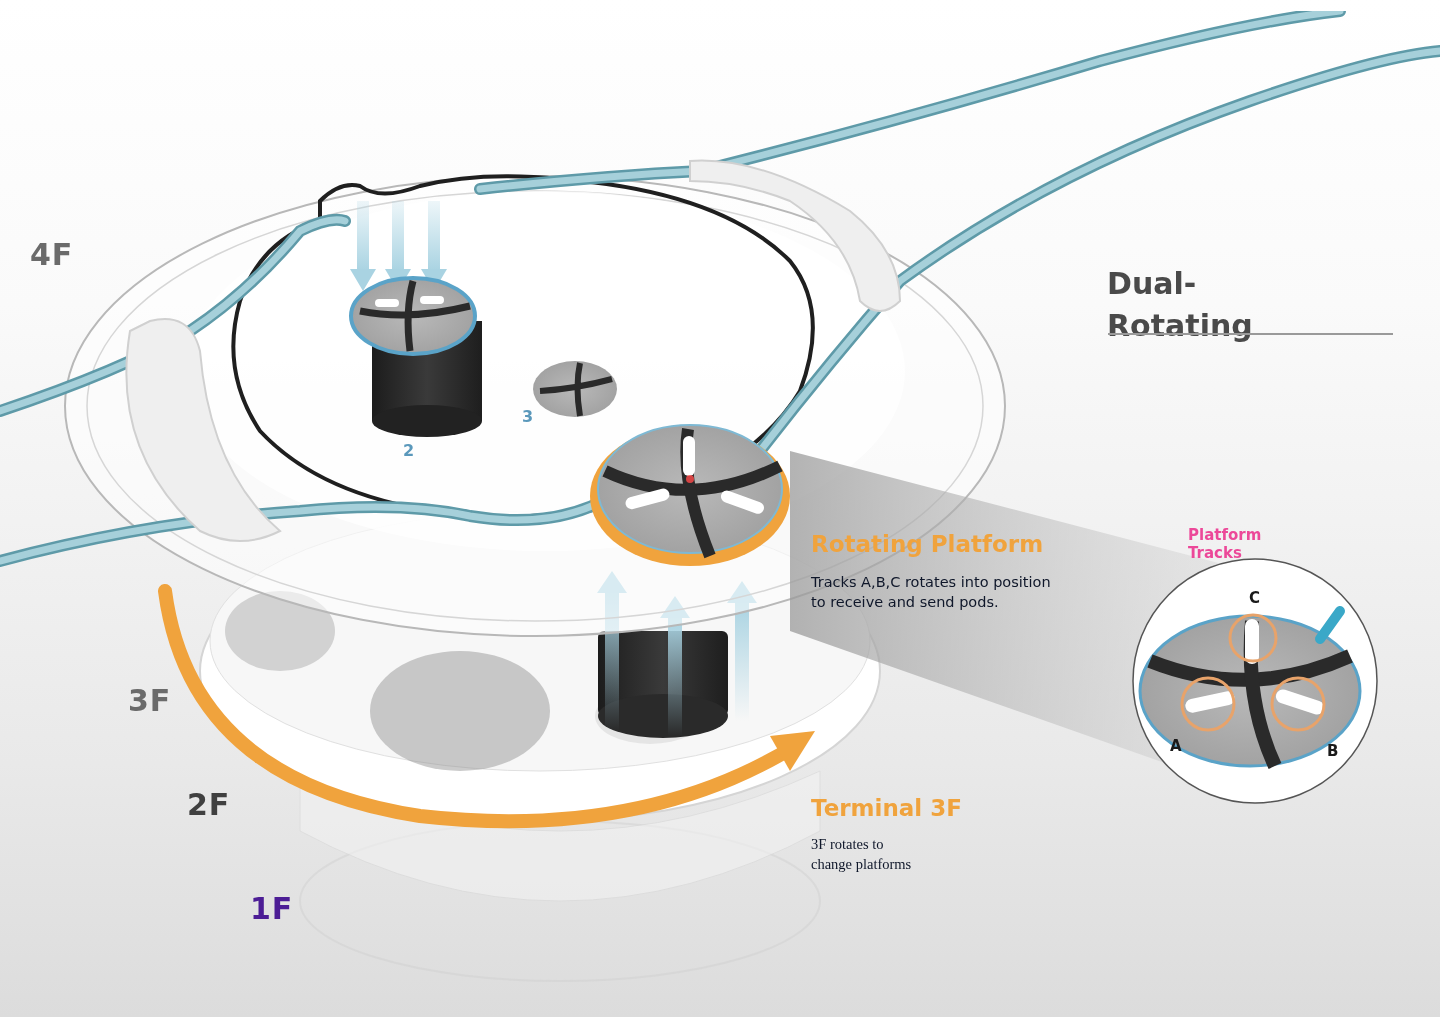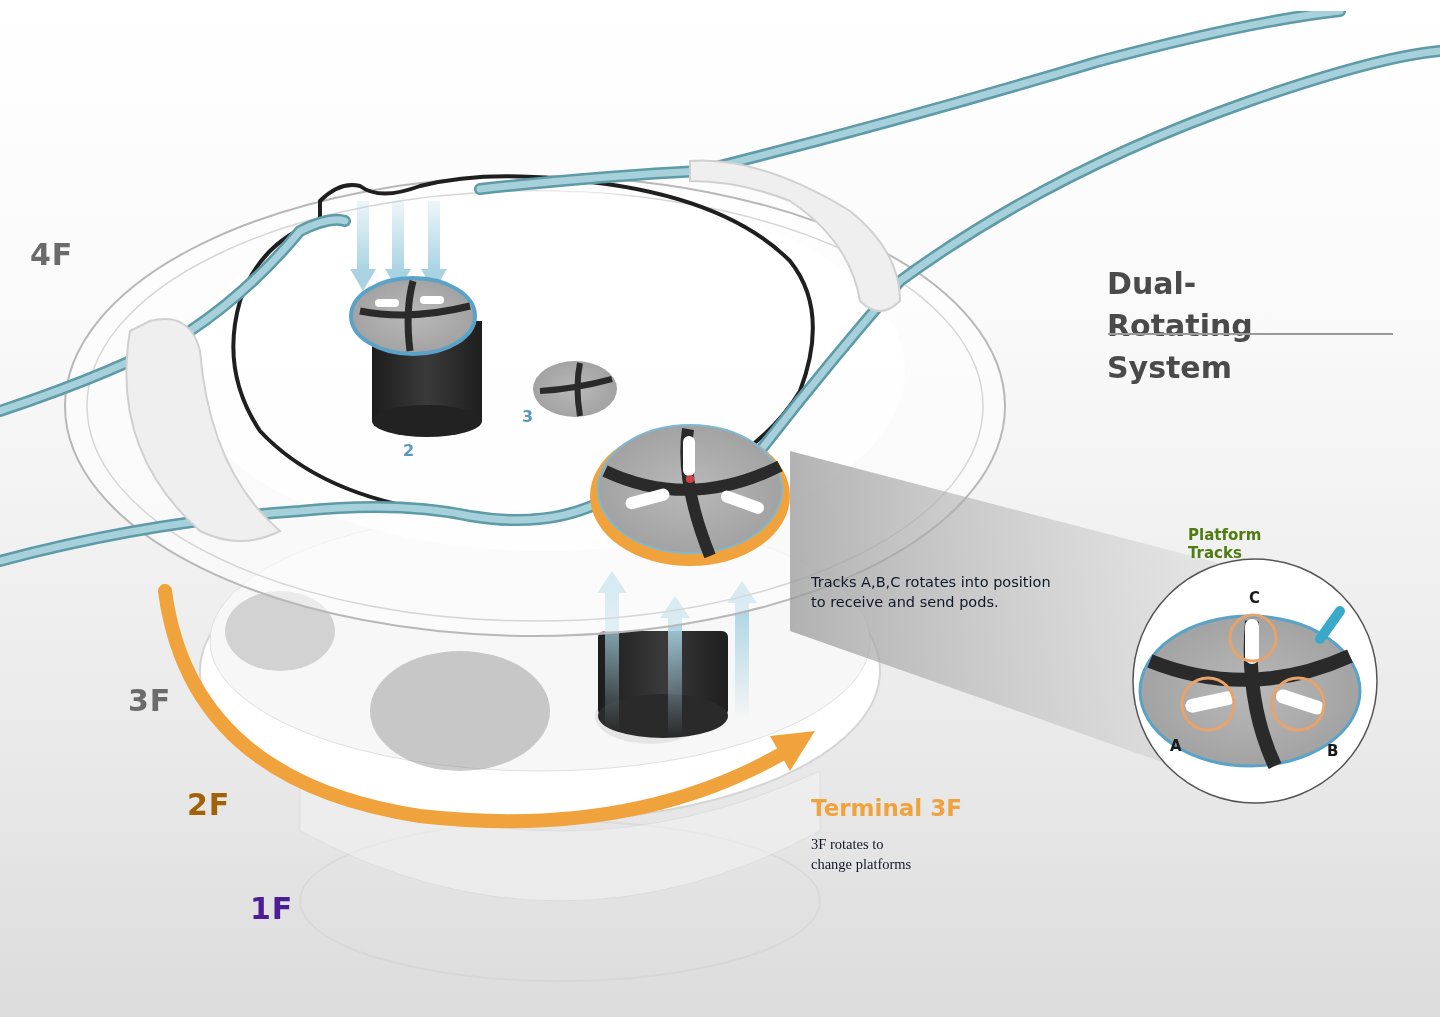--- a/index.html
+++ b/index.html
@@ -10,21 +10,21 @@
   }
   .stage { position:absolute; left:0; top:11px; width:1144px; height:1017px; }
   svg.scene { position:absolute; left:0; top:0; }
   .floor-label { position:absolute; font-weight:bold; font-size:30px; letter-spacing:1px; }
   .title { position:absolute; left:1107px; top:228px; color:#4a4a4a; font-weight:bold; font-size:30px; line-height:42px;margin-top:24px; }
   .rule { position:absolute; left:1108px; top:322px; width:285px; height:2px; background:#9a9a9a; }
   .desc { position:absolute; left:1108px; top:343px; width:280px; color:#8a8a8a; font-size:12px; line-height:17.5px; text-align:justify; }
   .desc p { margin:0; }
   .callout-title { position:absolute; color:#f0a33d; font-weight:bold; font-size:23px; }
   .callout-text { position:absolute; color:#0f172a; font-size:14.5px; line-height:20px; }
-  .tracks-title { position:absolute; left:1188px; top:515px; color:#4d7c0f; font-weight:bold; font-size:15px; }
+  .tracks-title { position:absolute; left:1188px; top:515px; color:#ec4899; font-weight:bold; font-size:15px; }
   .track-letter { position:absolute; color:#1a1a1a; font-weight:bold; font-size:15px; }
   .num-label { position:absolute; color:#5a98bb; font-weight:bold; font-size:16px; }
 </style>
 </head>
 <body>
 
 <div class="stage">
 
   <svg class="scene" width="1440" height="1017" viewBox="0 0 1440 1017">
     <defs>
@@ -149,34 +149,34 @@
       <rect x="1275" y="684" width="50" height="14" rx="7" fill="#fff" transform="rotate(18 1300 691)"></rect>
       <circle cx="1253" cy="627" r="23" fill="none" stroke="#e8a36a" stroke-width="3"></circle>
       <circle cx="1208" cy="693" r="26" fill="none" stroke="#e8a36a" stroke-width="3"></circle>
       <circle cx="1298" cy="693" r="26" fill="none" stroke="#e8a36a" stroke-width="3"></circle>
       <path d="M1320 628 L1340 600" stroke="#3aa8c8" stroke-width="10" stroke-linecap="round"></path>
     </g>
   </svg>
 
   <div class="floor-label" style="left:30px; top:226px;"><span style="color:#6b6b6b;">4F</span></div>
   <div class="floor-label" style="left:128px; top:672px;"><span style="color:#6b6b6b;">3F</span></div>
-  <div class="floor-label" style="left:187px; top:776px;"><span style="color:#a16207;">2F</span></div>
+  <div class="floor-label" style="left:187px; top:776px;"><span style="color:#404040;">2F</span></div>
   <div class="floor-label" style="left:250px; top:880px;"><span style="color:#4c1d95;">1F</span></div>
 
   <div class="num-label" style="left:403px; top:430px;">2</div>
   <div class="num-label" style="left:522px; top:396px;">3</div>
 
   <div class="title">
     <div>Dual-Rotating</div>
-    <div>System</div>
   </div>
   <div class="rule"></div>
   <div class="desc">
   </div>
 
+  <div class="callout-title" style="left:811px; top:520px;">Rotating Platform</div>
   <div class="callout-text" style="left:811px; top:561px;">
     <div>Tracks A,B,C rotates into position</div>
     <div>to receive and send pods.</div>
   </div>
 
   <div class="callout-title" style="left:811px; top:784px;">Terminal 3F</div>
   <div class="callout-text" style="left:811px; top:823px;font-family:Liberation Serif, serif;">
     <div>3F rotates to</div>
     <div>change platforms</div>
   </div>

